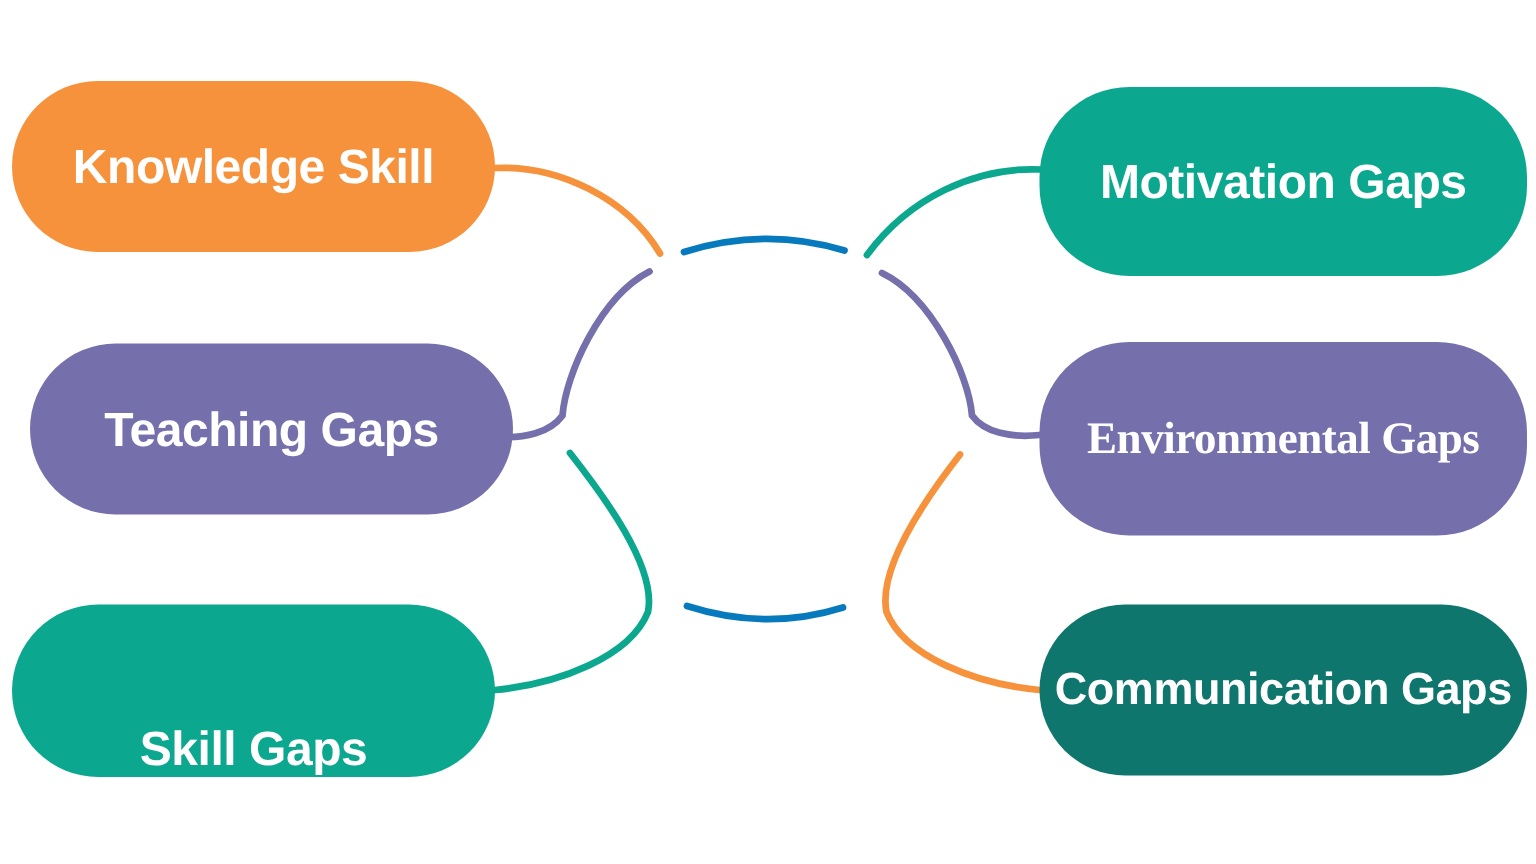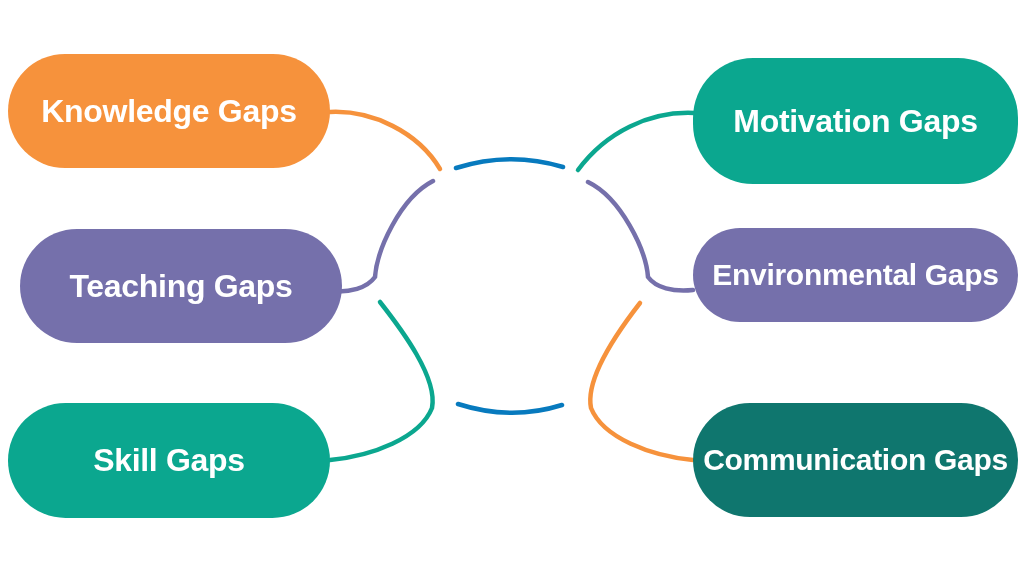--- a/index.html
+++ b/index.html
@@ -22,23 +22,23 @@
     display: flex;
     align-items: center;
     justify-content: center;
     color: #FFFFFF;
     font-weight: bold;
     letter-spacing: -0.3px;
   }
   .pill span { white-space: nowrap; }
   .pill-knowledge     { left: 8px;   top: 54px;  width: 322px; height: 114px; font-size: 32px; }
   .pill-teaching      { left: 20px;   top: 229px; width: 322px; height: 114px; font-size: 32px; }
-  .pill-skill         { left: 8px;   top: 403px; width: 322px; height: 115px; font-size: 32px; }
+  .pill-skill         { left: 8px;   top: 403px; width: 322px; height: 115px; font-size: 32px; align-items: flex-end; }
   .pill-motivation    { left: 693px; top: 58px;  width: 325px; height: 126px; font-size: 32px; }
-  .pill-environmental { left: 693px; top: 228px; width: 325px; height: 94px; font-size: 30px; }
+  .pill-environmental { left: 693px; top: 228px; width: 325px; height: 129px; font-size: 30px; font-family: Liberation Serif, serif; }
   .pill-communication { left: 693px; top: 403px; width: 325px; height: 114px; font-size: 30px; }
   .center-circle {
     position: absolute;
     left: 402px; top: 181px;
     width: 222px; height: 206px;
     border-radius: 50%;
     display: flex;
     align-items: center;
     justify-content: center;
     color: #FFFFFF;
@@ -62,21 +62,21 @@
     <path d="M 330 291 C 350 293 367 288 375 277 C 377 250 400 198 433 181" stroke="#7570AB"></path>
     <path d="M 330 460 C 372 456 420 438 432 408 C 438 378 402 330 380 302" stroke="#0BA78F"></path>
     <path d="M 694 113 C 650 111 606 132 578 170" stroke="#0BA78F"></path>
     <path d="M 693 290 C 673 292 656 288 648 277 C 646 250 621 198 588 182" stroke="#7570AB"></path>
     <path d="M 693 460 C 651 456 603 438 591 408 C 585 378 619 330 640 303" stroke="#F6923C"></path>
     <path d="M 456 168 Q 510 151 563 167" stroke="#077ABE"></path>
     <path d="M 458 404 Q 511 421 562 405" stroke="#077ABE"></path>
   </svg>
 
   <div class="pill pill-knowledge" style="background-color: rgb(246, 146, 60);">
-    <span>Knowledge Gaps</span>
+    <span>Knowledge Skill</span>
   </div>
   <div class="pill pill-teaching" style="background-color: rgb(117, 112, 171);">
     <span>Teaching Gaps</span>
   </div>
   <div class="pill pill-skill" style="background-color: rgb(11, 167, 143);">
     <span>Skill Gaps</span>
   </div>
 
   <div class="pill pill-motivation" style="background-color: rgb(11, 167, 143);">
     <span>Motivation Gaps</span>

